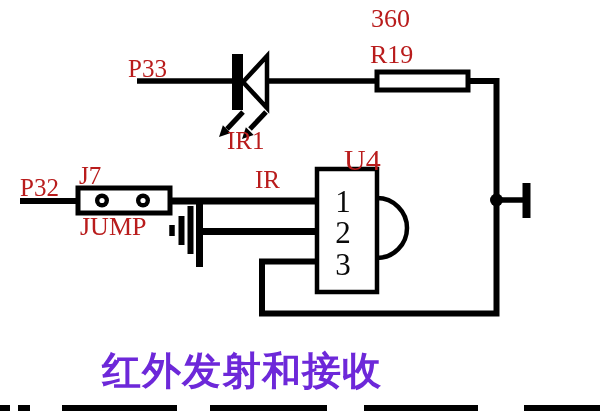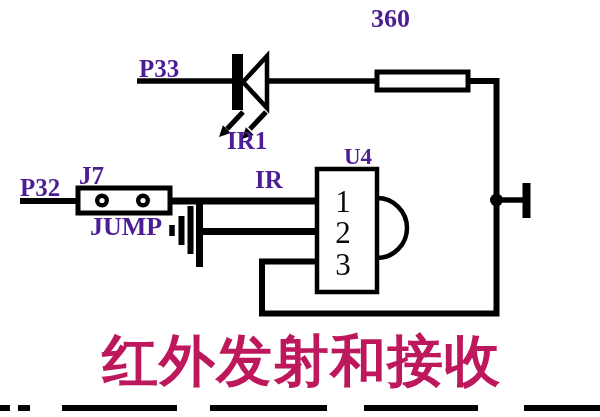--- a/index.html
+++ b/index.html
@@ -1,29 +1,29 @@
 <!DOCTYPE html>
 <html><head>
 <meta charset="utf-8">
 <style>
   html,body{margin:0;padding:0;background:#ffffff;}
   #stage{
     position:relative;width:600px;height:417px;background:#ffffff;
     font-family:"Liberation Serif","DejaVu Serif",serif;color:#0a0a0a;overflow:hidden;
   }
   #wires{position:absolute;left:0;top:0;width:600px;height:417px;}
-  .lbl{position:absolute;white-space:nowrap;line-height:1;color:#4c1d95;font-weight:bold;}
+  .lbl{position:absolute;white-space:nowrap;line-height:1;color:#b91c1c;}
   .fs25{font-size:25px;}
   .fs26{font-size:26px;}
-  .fs23{font-size:23px;}
+  .fs23{font-size:30px;}
   .pin{position:absolute;width:22px;text-align:center;font-size:31px;line-height:1;}
   .dash{position:absolute;top:405px;height:6px;background:#000;}
   #title{
-    position:absolute;left:102px;top:333px;font-size:56px;font-weight:bold;
-    letter-spacing:1px;line-height:1;color:#be185d;
+    position:absolute;left:102px;top:351px;font-size:39px;font-weight:bold;
+    letter-spacing:1px;line-height:1;color:#6d28d9;
     font-family:"Liberation Serif","DejaVu Serif",serif;
   }
 </style>
 </head>
 <body>
 
 <div id="stage">
 
   <svg id="wires" viewBox="0 0 600 417" xmlns="http://www.w3.org/2000/svg">
 
@@ -71,30 +71,31 @@
       <path d="M181.5,216 V245" stroke="#000" stroke-width="6" fill="none"></path>
       <path d="M172,225 V236" stroke="#000" stroke-width="5.5" fill="none"></path>
     </g>
 
     <g>
       <path d="M377,198 A30,30 0 0 1 377,258" fill="#fff" stroke="#000" stroke-width="4.5"></path>
       <rect x="317" y="169" width="60" height="123" fill="#fff" stroke="#000" stroke-width="4.5"></rect>
     </g>
   </svg>
 
-  <div class="lbl fs25" style="left:139px;top:56px;">P33</div>
+  <div class="lbl fs25" style="left:128px;top:56px;">P33</div>
   <div class="lbl fs25" style="left:20px;top:175px;">P32</div>
 
   <div class="lbl fs26" style="left:371px;top:6px;">360</div>
+  <div class="lbl fs26" style="left:370px;top:42px;">R19</div>
 
   <div class="lbl fs25" style="left:227px;top:128px;">IR1</div>
   <div class="lbl fs25" style="left:227px;top:167px;margin-left:28px;">IR</div>
 
   <div class="lbl fs25" style="left:79px;top:163px;">J7</div>
-  <div class="lbl fs26" style="left:80px;top:214px;margin-left:10px;">JUMP</div>
+  <div class="lbl fs26" style="left:80px;top:214px;">JUMP</div>
 
   <div class="lbl fs23" style="left:344px;top:145px;">U4</div>
   <div class="pin" style="left:332px;top:186px;">1</div>
   <div class="pin" style="left:332px;top:217px;">2</div>
   <div class="pin" style="left:332px;top:249px;">3</div>
 
   <div id="title">红外发射和接收</div>
 
   <div class="dash" style="left:0;width:10px;"></div>
   <div class="dash" style="left:18px;width:12px;"></div>

